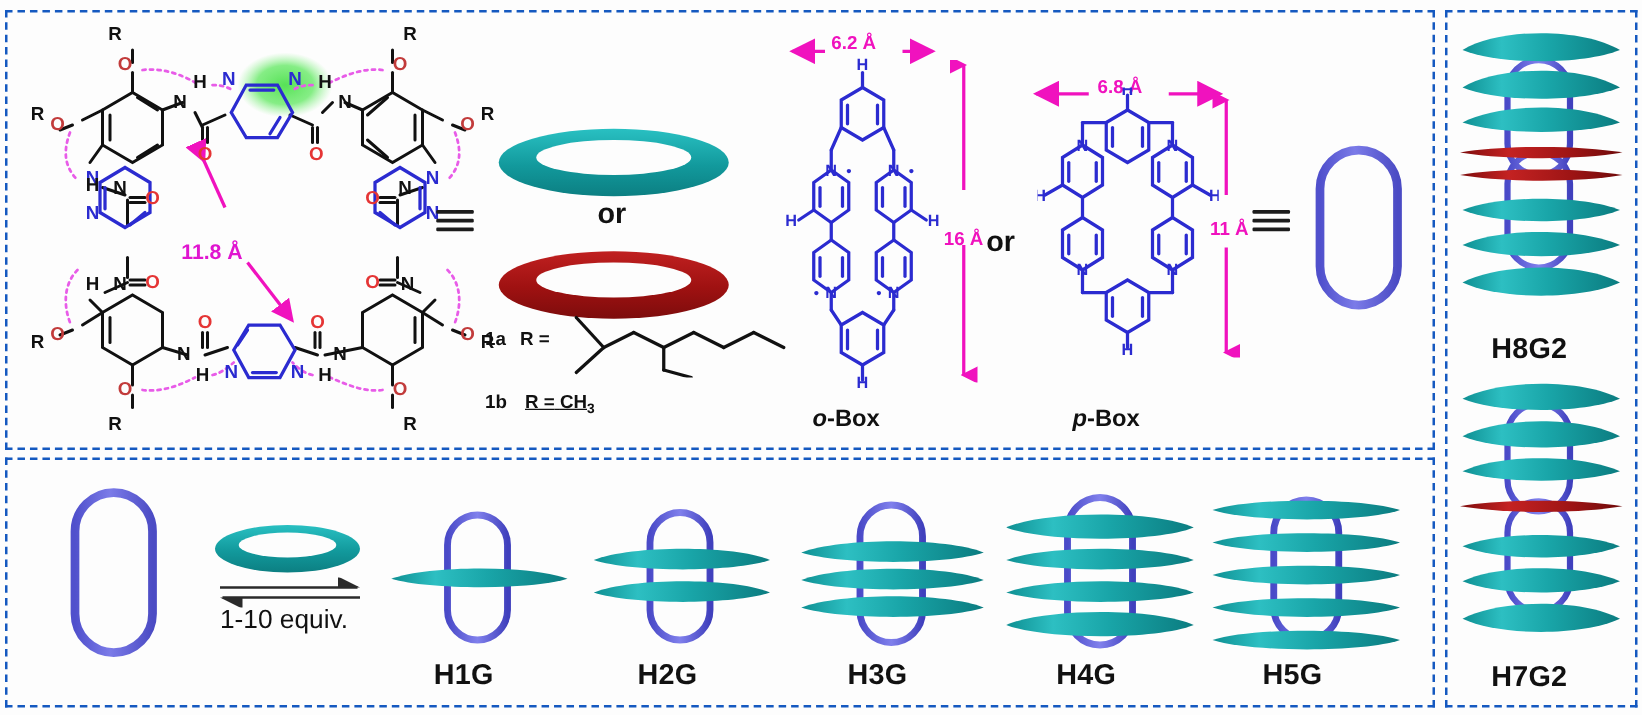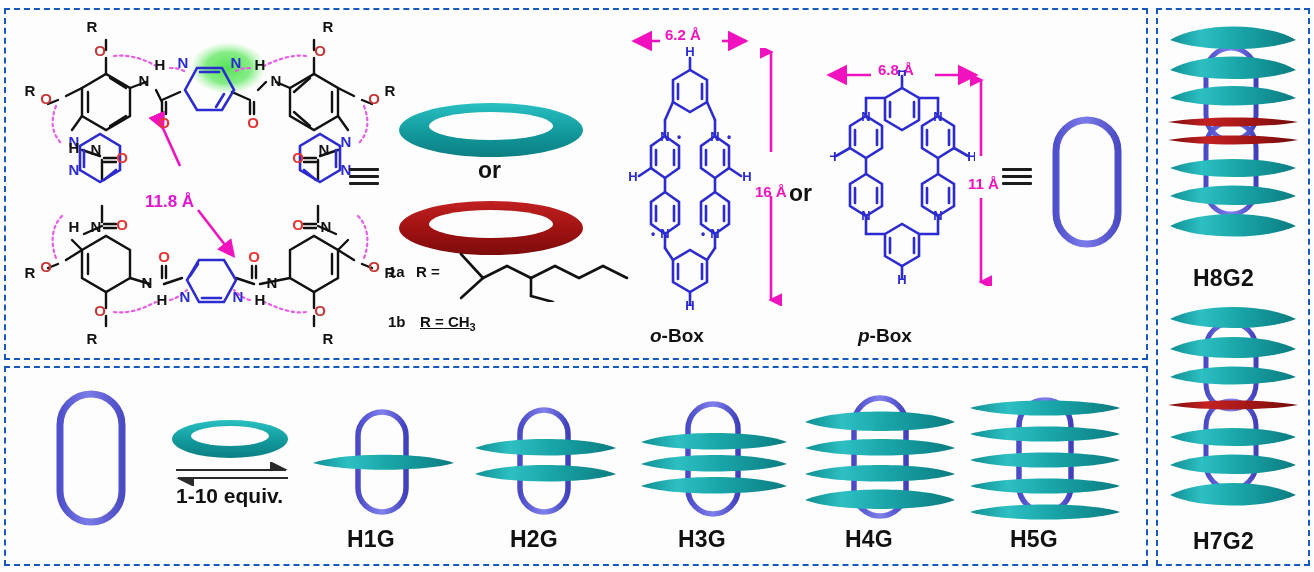--- a/index.html
+++ b/index.html
@@ -7,21 +7,21 @@
   #figure{position:relative;width:1314px;height:572px;background:#fdfdfd;overflow:hidden;}
 
   .panel-dashed{position:absolute;border:2.5px dashed #1559c0;box-sizing:border-box;background:transparent;}
 
   .lbl{position:absolute;font-weight:bold;color:#111;white-space:nowrap;}
   .lbl-struct{font-size:23px;letter-spacing:.2px;}
   .lbl-box{font-size:19px;font-style:normal;}
   .lbl-ital{font-style:italic;}
   .lbl-small{font-size:15px;font-weight:bold;}
   .lbl-or{font-size:23px;font-weight:bold;color:#111;}
-  .lbl-equiv{font-size:21px;font-weight:bold;color:#111;}
+  .lbl-equiv{font-size:21px;font-weight:normal;color:#111;}
 
   .dim{position:absolute;color:#f012be;font-weight:bold;font-size:15px;white-space:nowrap;}
   .dim-11-8{color:#e015d0;font-size:17px;}
 
   .equiv3{position:absolute;width:30px;height:22px;}
   .equiv3 span{display:block;height:3px;background:#1c1c1c;margin-bottom:4px;border-radius:1px;}
 
   svg{display:block;}
 </style>
 </head>

